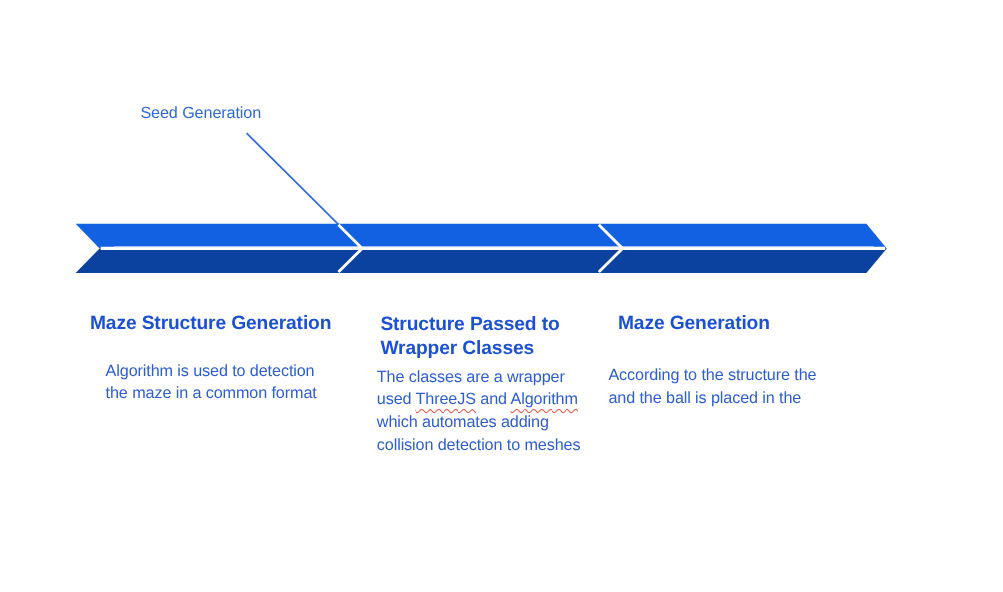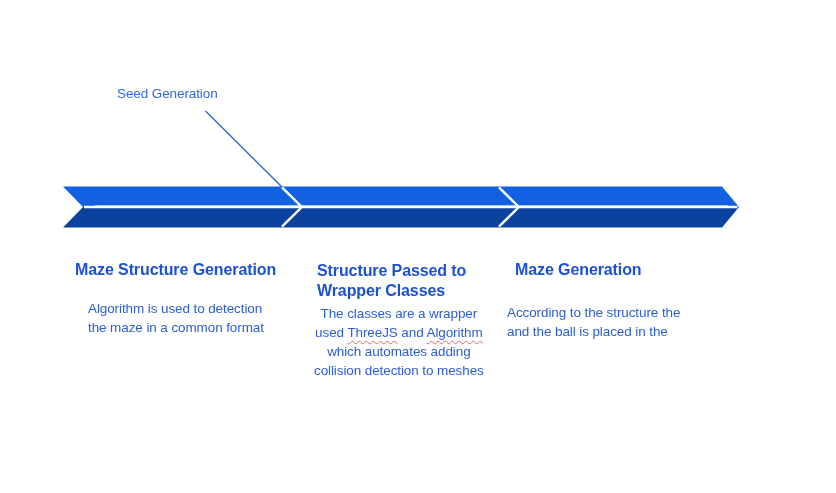--- a/index.html
+++ b/index.html
@@ -35,21 +35,21 @@
   .t2{left:317px;top:261px;}
   .t3{left:515px;top:260px;}
   .stage-body{
     position:absolute;
     font-size:13.5px;line-height:19px;
     letter-spacing:-0.1px;
     color:var(--body-text);
     white-space:nowrap;
   }
   .b1{left:88px;top:299px;}
-  .b2{left:314px;top:304px;text-align:center;}
+  .b2{left:314px;top:304px;}
   .b3{left:507px;top:303px;}
   .sp{
     text-decoration-line:underline;
     text-decoration-style:wavy;
     text-decoration-color:var(--misspell-underline);
     text-decoration-thickness:1px;
     text-underline-offset:2.5px;
     text-decoration-skip-ink:none;
   }
 </style>

